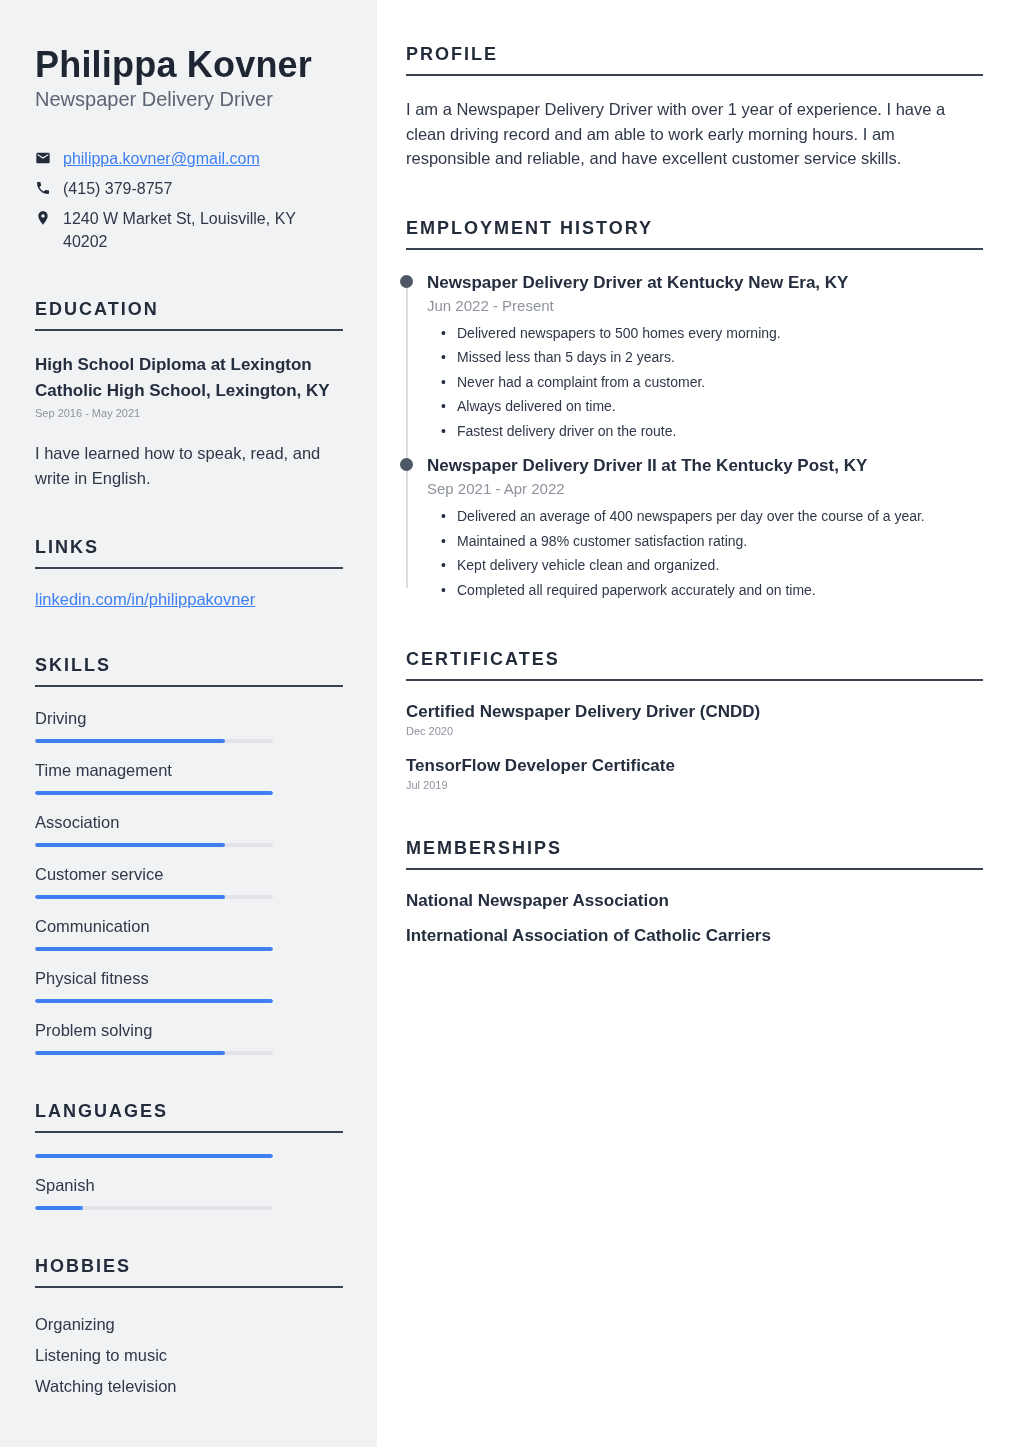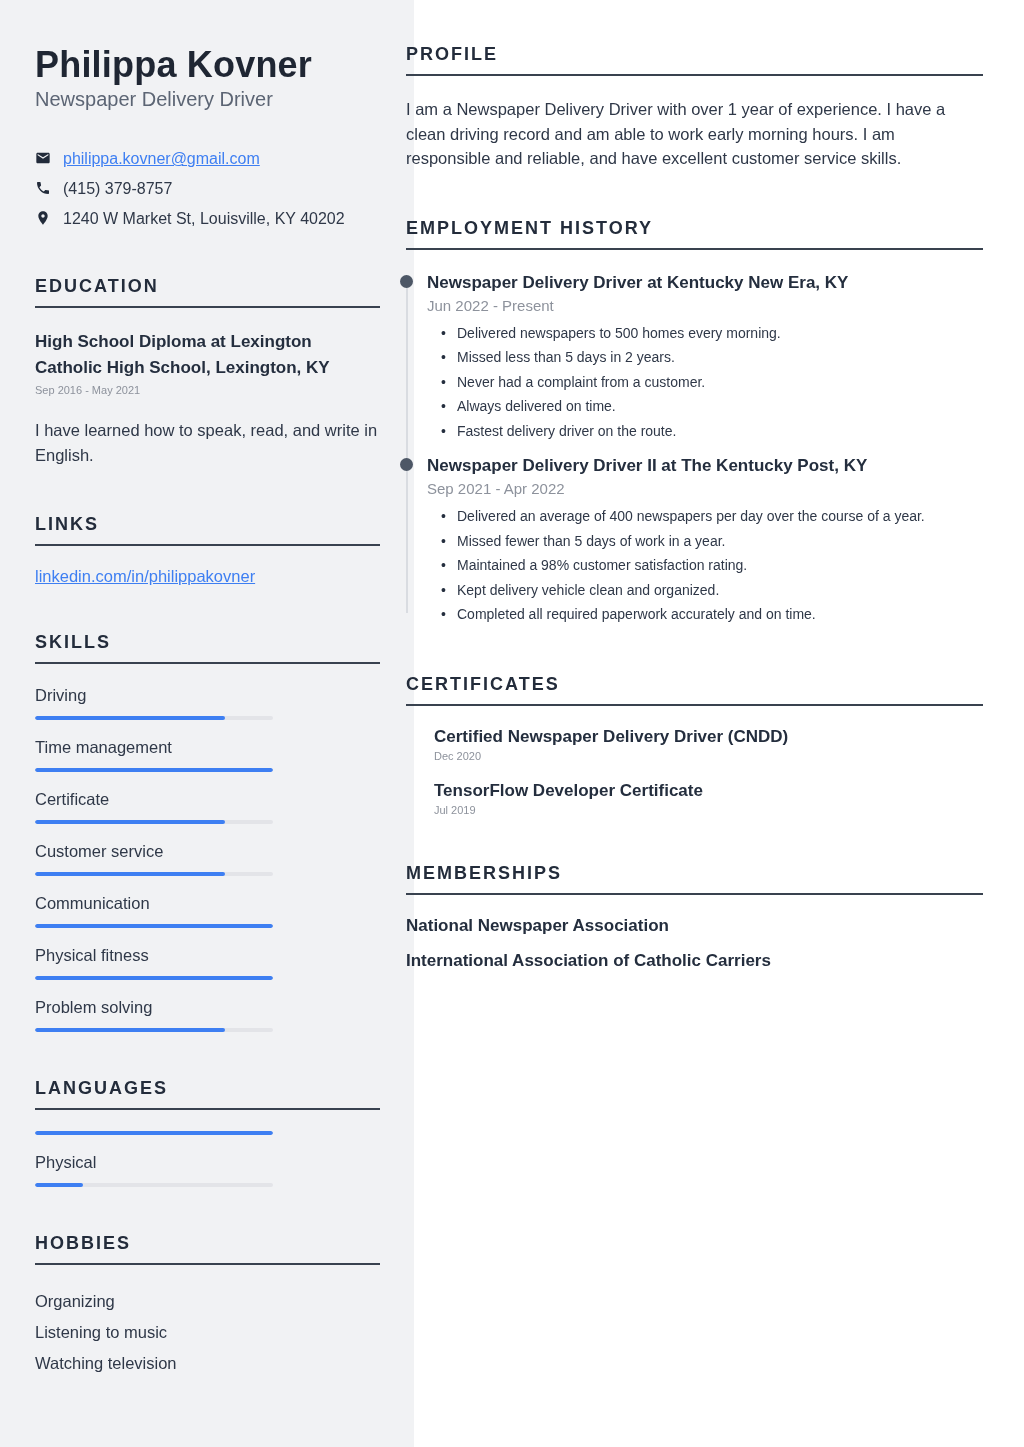--- a/index.html
+++ b/index.html
@@ -19,21 +19,21 @@
   body{
     height:1447px;
     position:relative;
     background:#ffffff;
     font-family:"Liberation Sans","DejaVu Sans",sans-serif;
     color:var(--body);
     overflow:hidden;
   }
   
   .sidebar{
-    position:absolute;left:0;top:0;width:414px;height:1447px;
+    position:absolute;left:0;top:0;width:377px;height:1447px;
     background:var(--sidebar-bg);
     padding:44px 34px 30px 35px;
   }
   .name{font-size:36px;line-height:1.15;font-weight:bold;color:#1f2633;letter-spacing:.2px;}
   .job-subtitle{font-size:20px;color:var(--subtitle);margin-top:3px;}
   .contact{margin-top:36px;}
   .contact-row{display:flex;align-items:flex-start;margin-bottom:7px;font-size:16px;line-height:23px;}
   .contact-row .cicon{width:28px;flex:0 0 28px;padding-top:3px;color:#222b3a;}
   .cicon svg{width:16px;height:16px;fill:currentColor;display:block;}
   a.link{color:var(--accent);text-decoration:underline;}
@@ -62,21 +62,21 @@
   .tl-dot{position:absolute;left:-27px;top:4px;width:13px;height:13px;border-radius:50%;background:var(--tl-dot);}
   .jtitle{font-size:17px;font-weight:bold;line-height:24px;color:#242e3e;}
   .jdate{font-size:15px;color:var(--muted);margin:2px 0 7px;}
   ul.bullets{list-style:none;}
   ul.bullets li{
     position:relative;font-size:14px;line-height:24.5px;padding-left:30px;
   }
   ul.bullets li::before{
     content:"•";position:absolute;left:14px;color:#242e3e;
   }
-  .cert{margin-bottom:19px;margin-left:28px;}
+  .cert{margin-bottom:19px;}
   .ctitle{font-size:17px;font-weight:bold;color:#242e3e;}
   .member{font-size:17px;font-weight:bold;color:#242e3e;margin-bottom:15px;}
 </style>
 </head>
 <body>
 
 <aside class="sidebar">
   <h1 class="name">Philippa Kovner</h1>
   <div class="job-subtitle">Newspaper Delivery Driver</div>
 
@@ -132,21 +132,21 @@
           <div class="bar-fill" style="width: 80%;"></div>
         </div>
     </div>
     <div class="skill">
       <div class="skill-label">Time management</div>
       <div class="bar">
           <div class="bar-fill" style="width: 100%;"></div>
         </div>
     </div>
     <div class="skill">
-      <div class="skill-label">Certificate</div>
+      <div class="skill-label">Association</div>
       <div class="bar">
           <div class="bar-fill" style="width: 80%;"></div>
         </div>
     </div>
     <div class="skill">
       <div class="skill-label">Customer service</div>
       <div class="bar">
           <div class="bar-fill" style="width: 80%;"></div>
         </div>
     </div>
@@ -171,21 +171,21 @@
   </div>
 
   <div class="section">
     <h2 class="sec">LANGUAGES</h2>
     <div class="skill">
       <div class="bar">
           <div class="bar-fill" style="width: 100%;"></div>
         </div>
     </div>
     <div class="skill">
-      <div class="skill-label">Physical</div>
+      <div class="skill-label">Spanish</div>
       <div class="bar">
           <div class="bar-fill" style="width: 20%;"></div>
         </div>
     </div>
   </div>
 
   <div class="section">
     <h2 class="sec">HOBBIES</h2>
     <div class="hobby">Organizing</div>
     <div class="hobby">Listening to music</div>
@@ -217,21 +217,20 @@
           <li>Fastest delivery driver on the route.</li>
         </ul>
       </div>
 
       <div class="jobitem">
         <span class="tl-dot"></span>
         <div class="jtitle">Newspaper Delivery Driver II at The Kentucky Post, KY</div>
         <div class="jdate">Sep 2021 - Apr 2022</div>
         <ul class="bullets">
           <li>Delivered an average of 400 newspapers per day over the course of a year.</li>
-          <li>Missed fewer than 5 days of work in a year.</li>
           <li>Maintained a 98% customer satisfaction rating.</li>
           <li>Kept delivery vehicle clean and organized.</li>
           <li>Completed all required paperwork accurately and on time.</li>
         </ul>
       </div>
     </div>
   </section>
 
   <section class="msection">
     <h2 class="sec">CERTIFICATES</h2>

